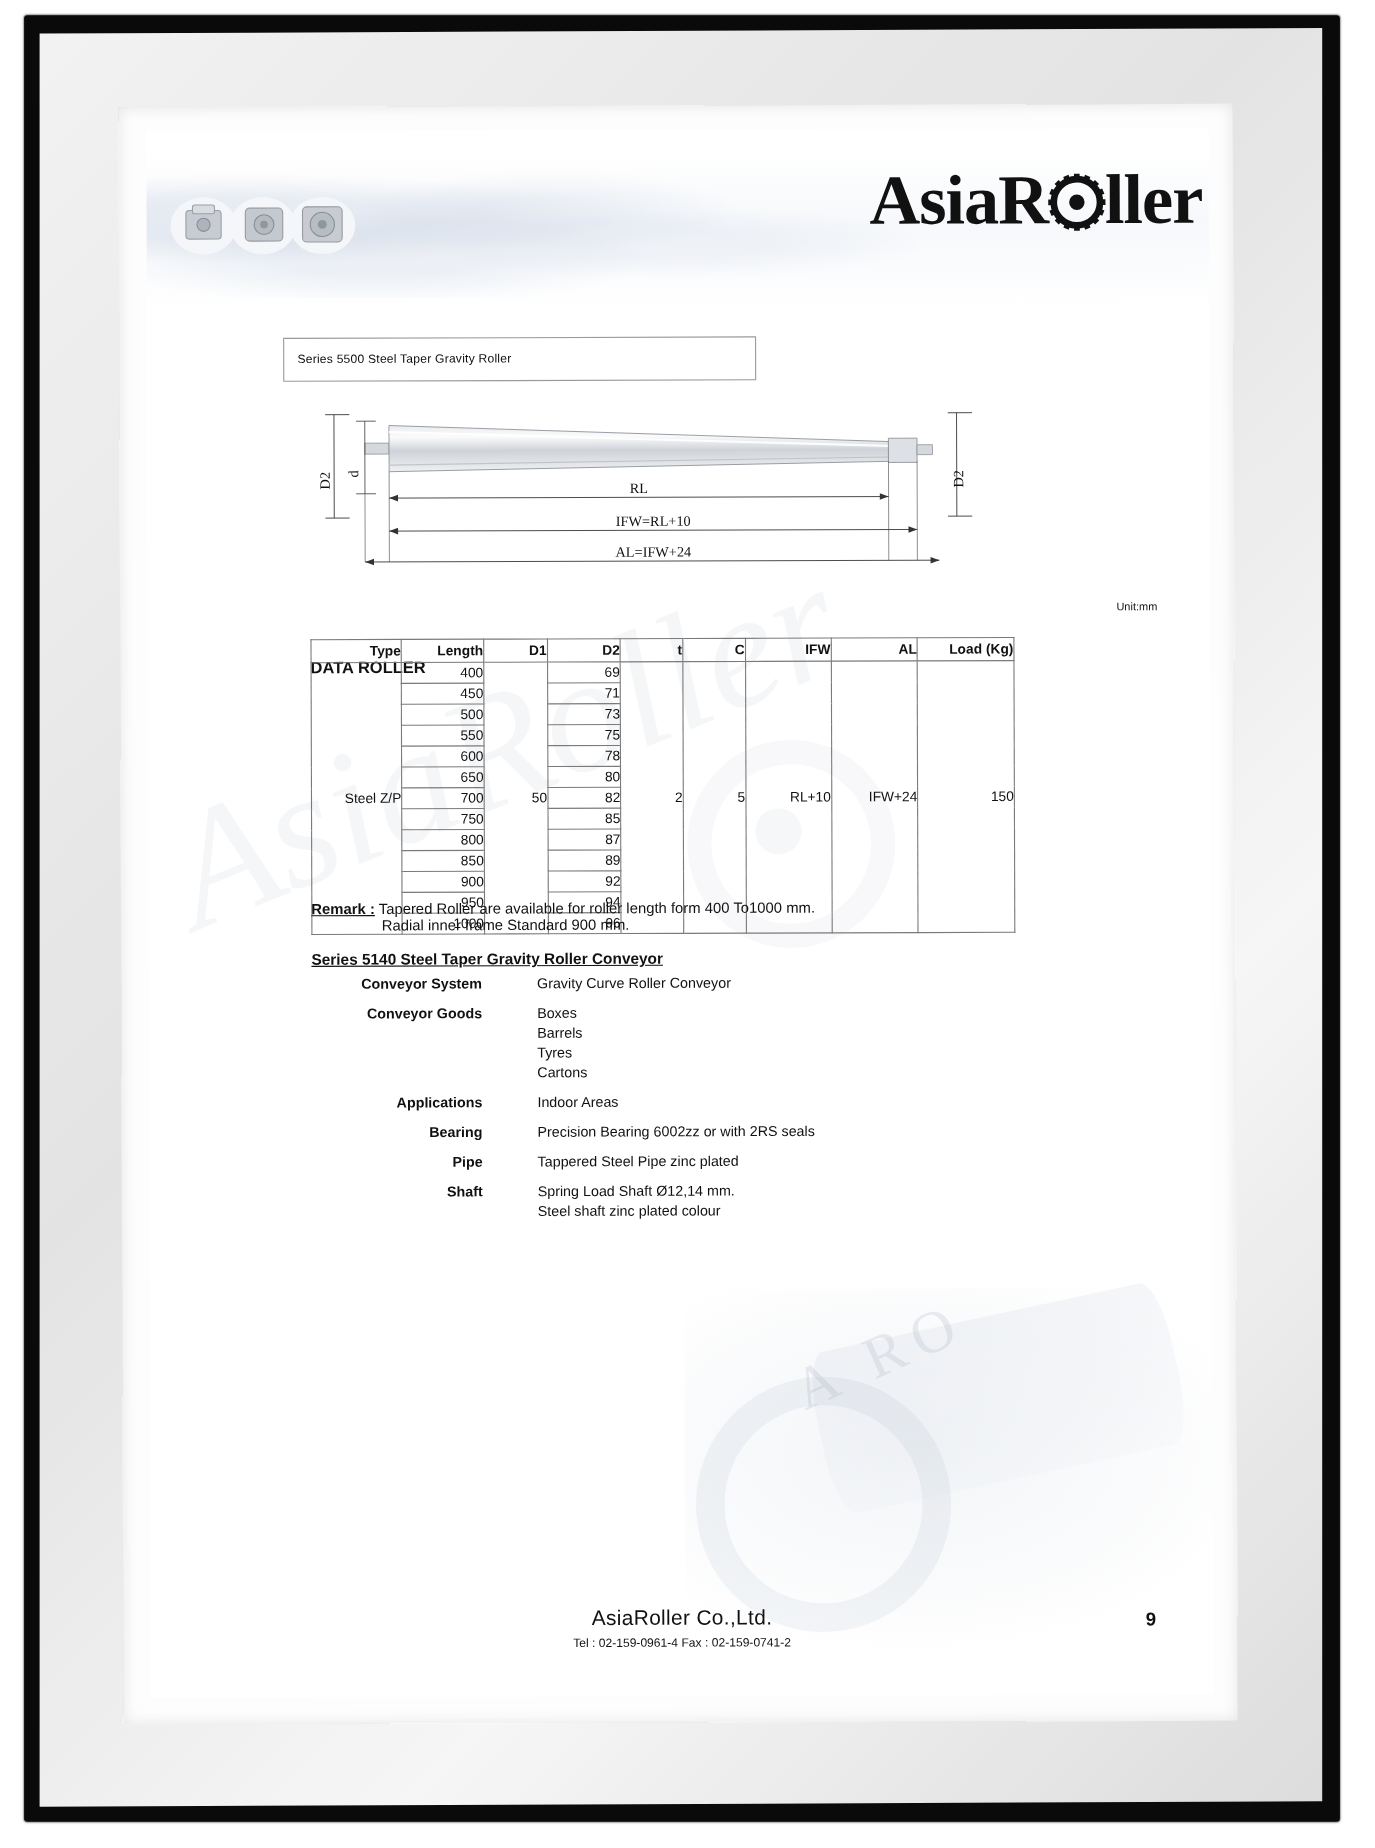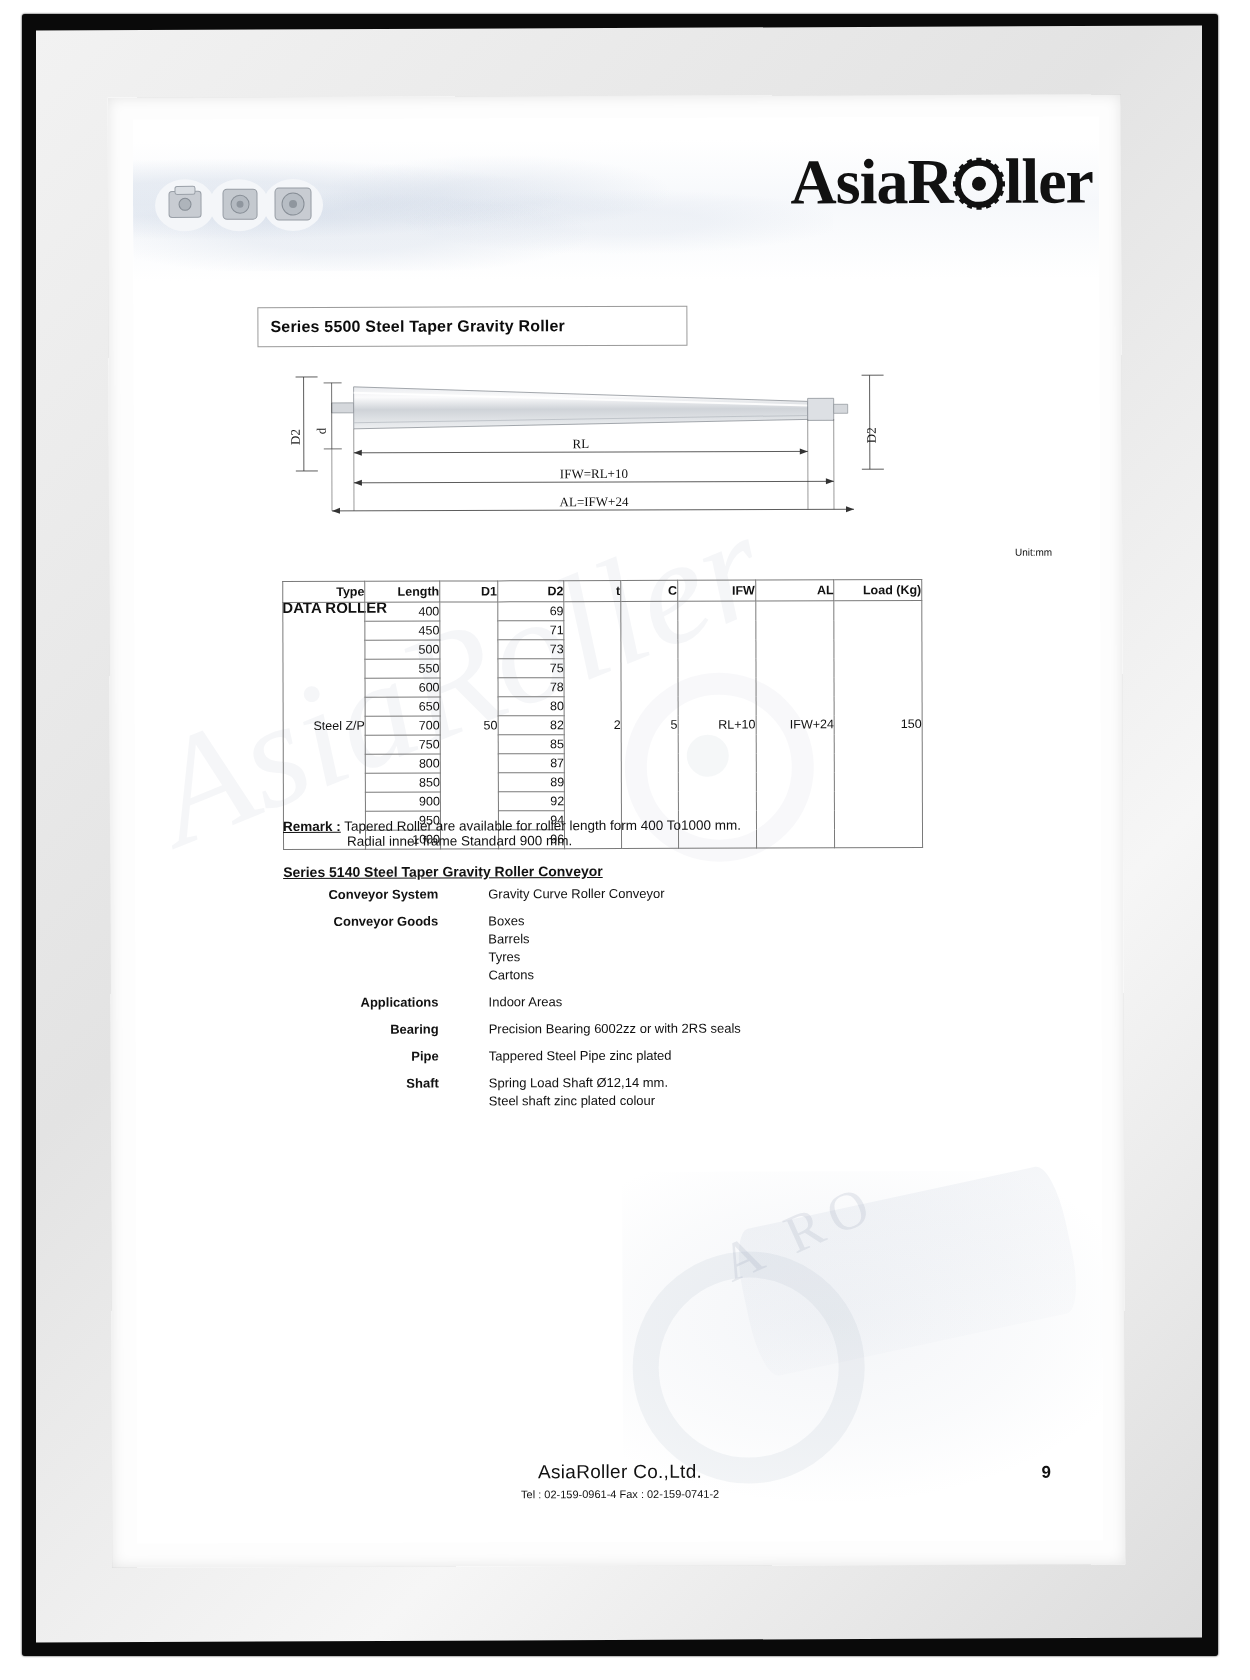--- a/index.html
+++ b/index.html
@@ -162,22 +162,22 @@
     left: 124px; top: 188px;
     width: 430px; height: 40px;
     border: 1px solid #9a9a9a;
     background: #fff;
     display: flex;
     align-items: center;
     padding-left: 12px;
     box-sizing: border-box;
   }
   .title-box span {
-    font-size: 16px;
-    font-weight: bold;
+    font-size: 11px;
+    font-weight: normal;
     color: #0d0d0d;
     letter-spacing: 0.2px;
   }
 
   
   .drawing {
     position: absolute;
     left: 140px; top: 240px;
     width: 700px; height: 190px;
   }

